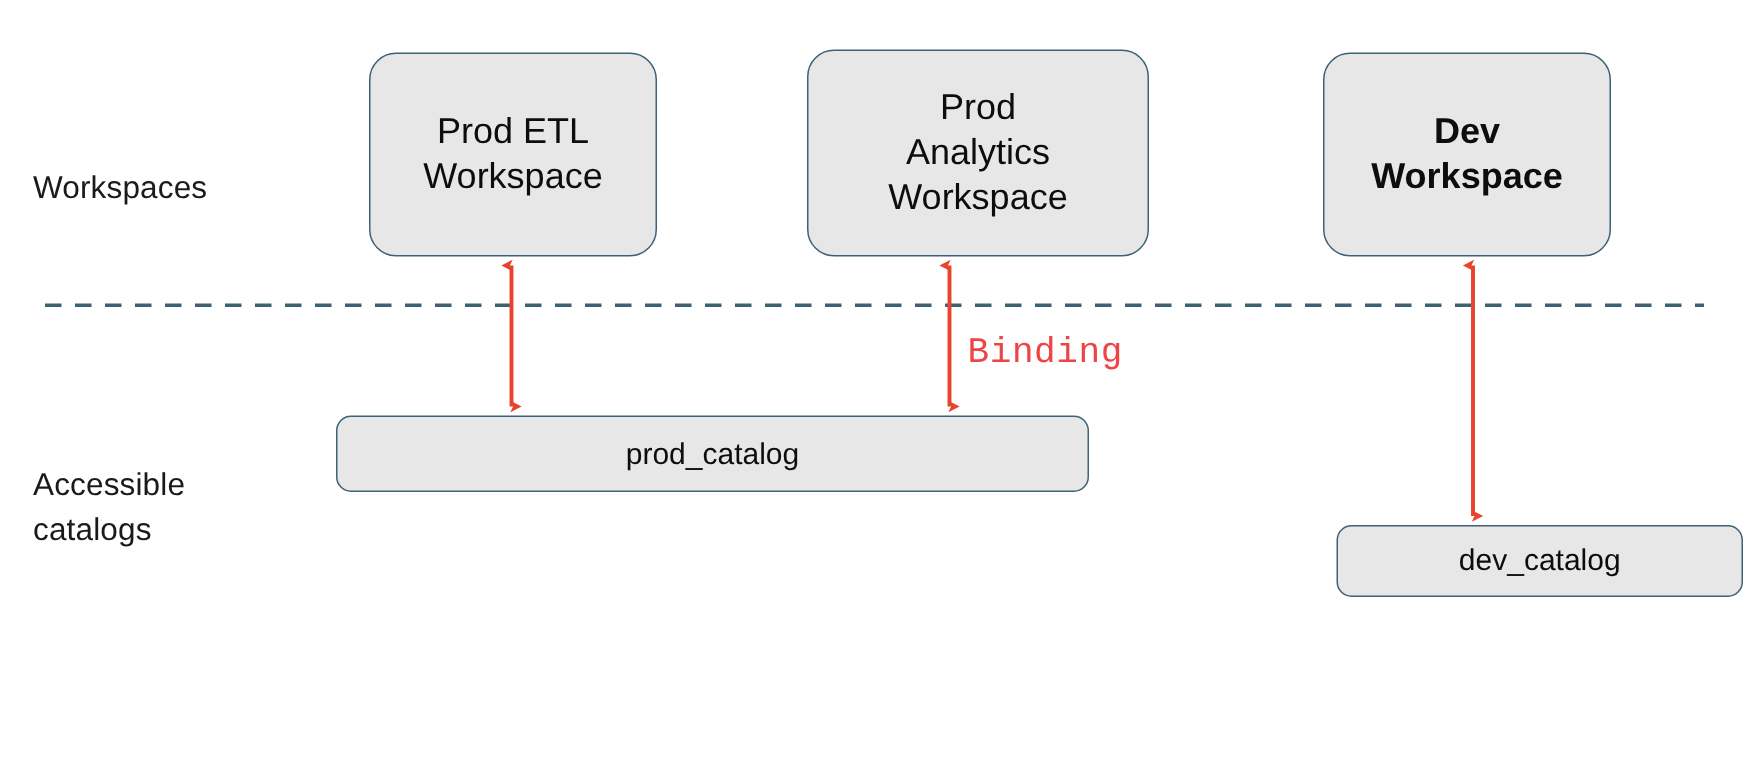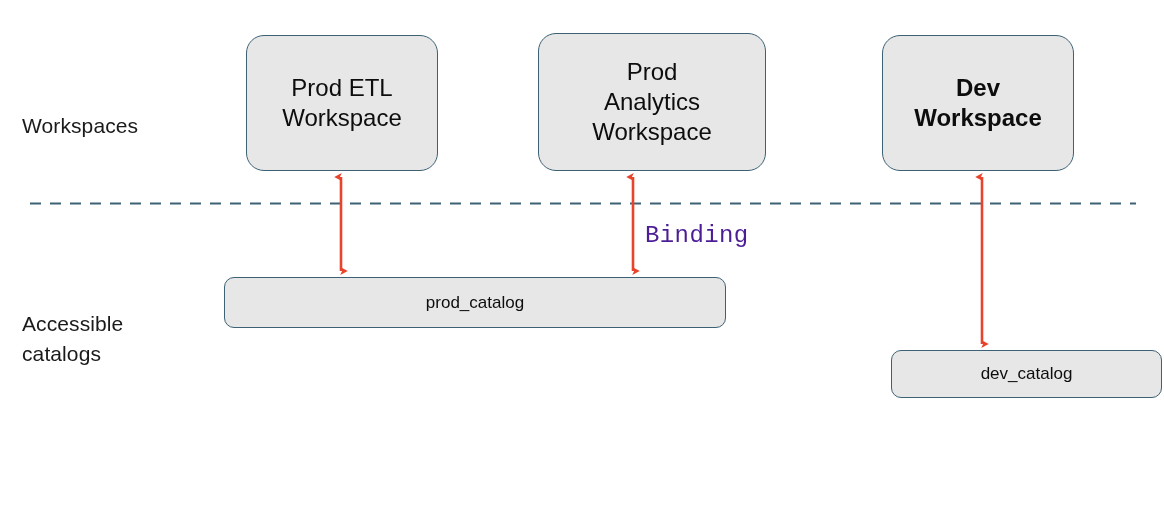--- a/index.html
+++ b/index.html
@@ -66,21 +66,21 @@
     white-space: pre-line;
   }
 
   .workspace-node {
     border-radius: 18px;
     font-size: 24px;
     line-height: 30px;
   }
   .catalog-node {
     border-radius: 10px;
-    font-size: 17px;
+    font-size: 20px;
     line-height: 22px;
   }
 
   #node-prod-etl-workspace {
     left: 246px;
     top: 35px;
     width: 192px;
     height: 136px;
   }
   #node-prod-analytics-workspace {
@@ -108,21 +108,21 @@
     width: 271px;
     height: 48px;
     margin-left: 44px;
   }
 
   
   #binding-label {
     position: absolute;
     left: 645px;
     top: 221px;
-    color: #4c1d95;
+    color: #ef4444;
     font-family: "Liberation Mono", monospace;
     font-size: 24px;
     line-height: 30px;
     letter-spacing: 0.4px;
     white-space: nowrap;
   }
 </style>
 </head>
 <body>
 

